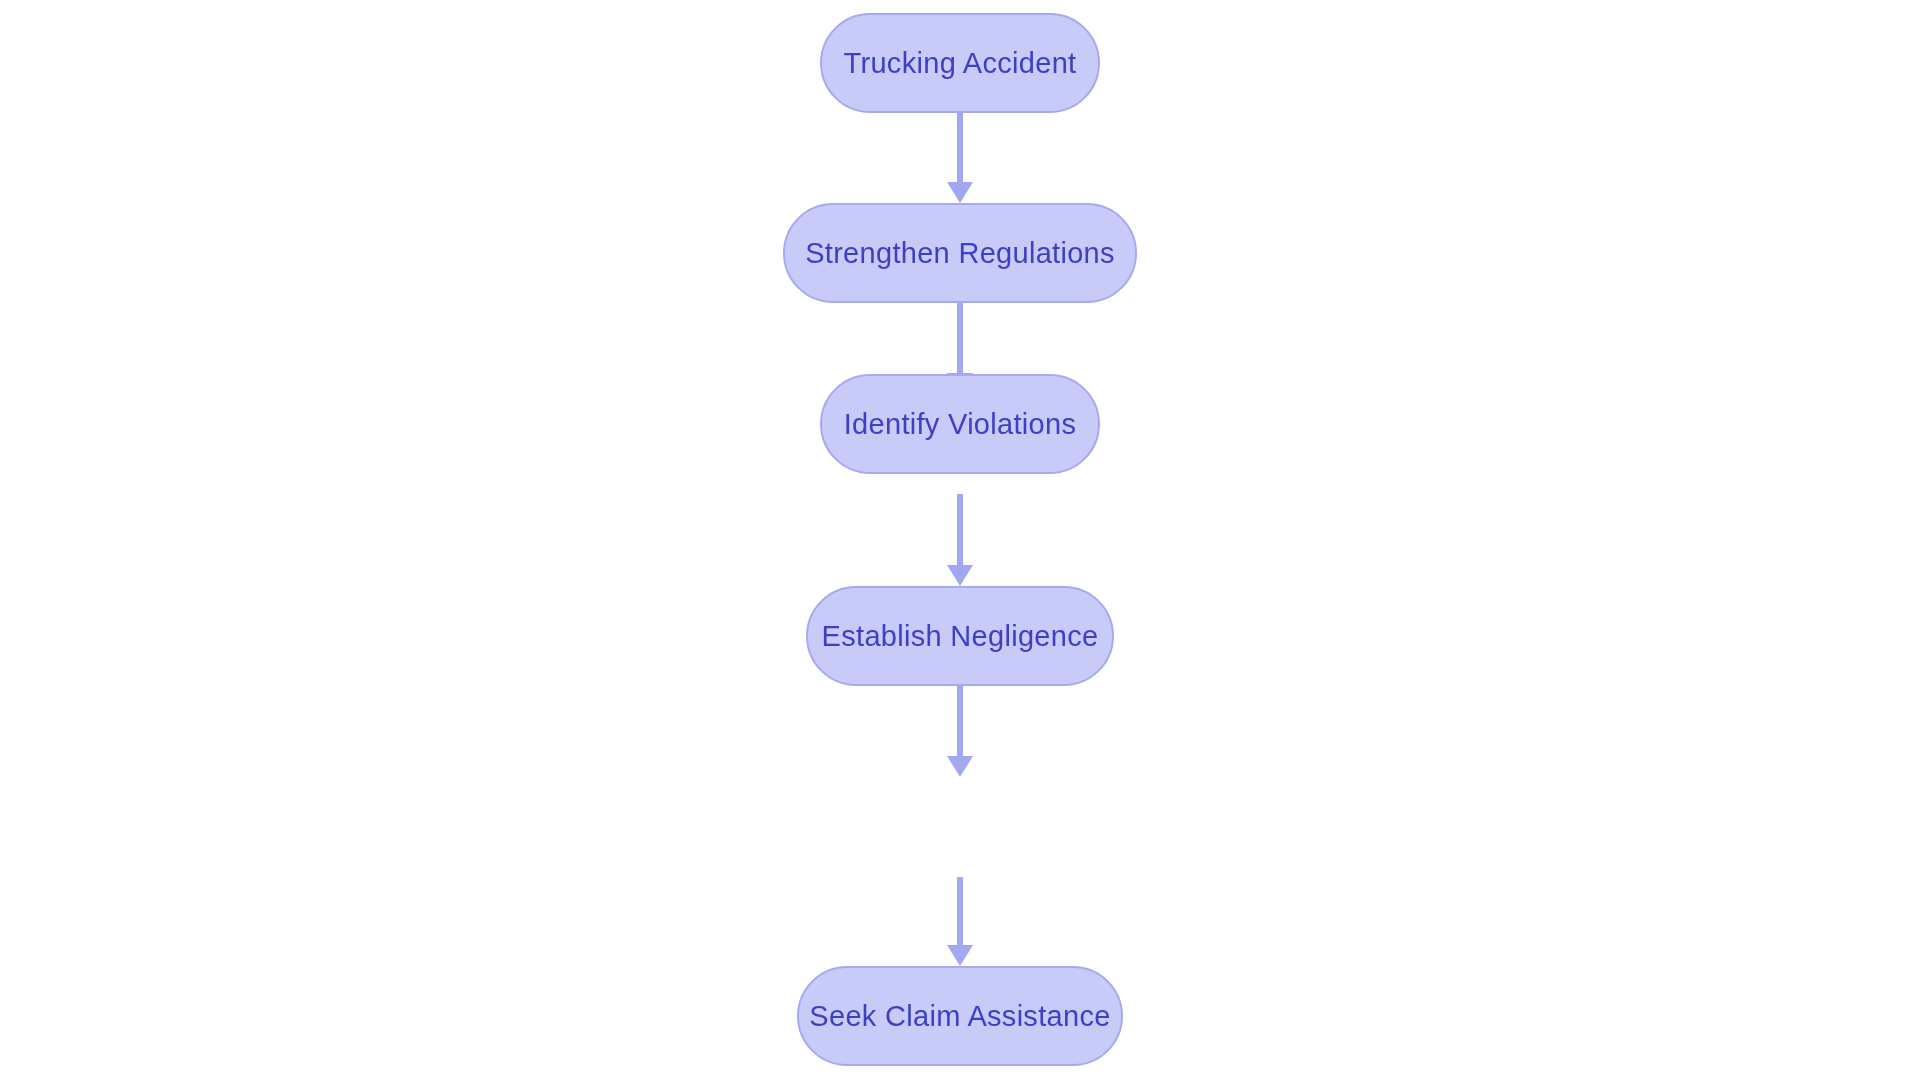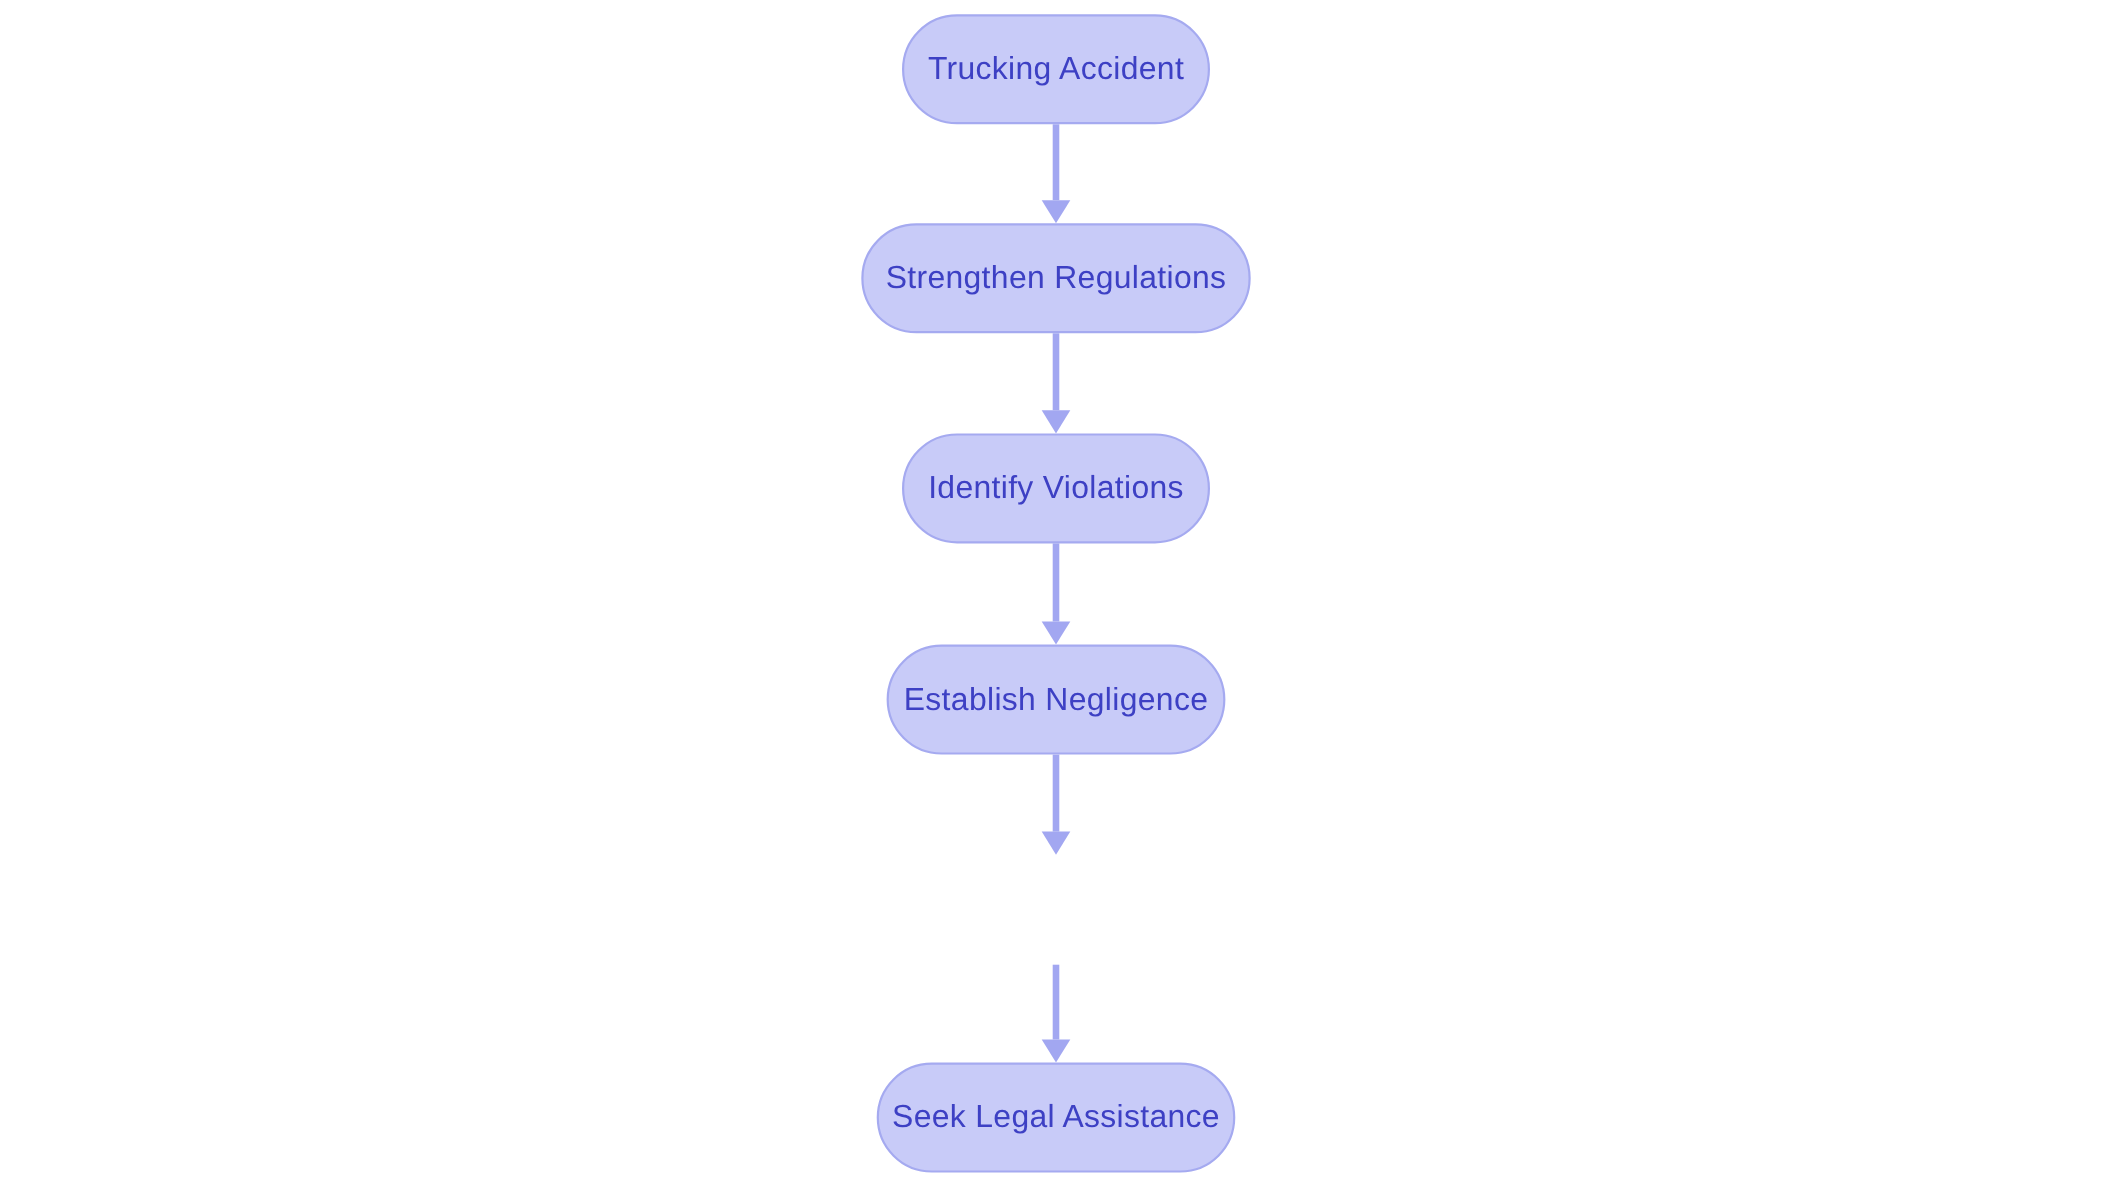--- a/index.html
+++ b/index.html
@@ -79,21 +79,21 @@
 
   <div class="flow-node" style="top:203px; width:354px;">
     <span class="node-label">Strengthen Regulations</span>
   </div>
 
   <div class="flow-arrow" style="top:303px; height:91px;">
     <div class="arrow-stem"></div>
     <div class="arrow-head"></div>
   </div>
 
-  <div class="flow-node" style="top:394px; width:280px;">
+  <div class="flow-node" style="top:374px; width:280px;">
     <span class="node-label">Identify Violations</span>
   </div>
 
   <div class="flow-arrow" style="top:494px; height:92px;">
     <div class="arrow-stem"></div>
     <div class="arrow-head"></div>
   </div>
 
   <div class="flow-node" style="top:586px; width:308px;">
     <span class="node-label">Establish Negligence</span>
@@ -104,16 +104,16 @@
     <div class="arrow-head"></div>
   </div>
 
 
   <div class="flow-arrow" style="top:877px; height:89px;">
     <div class="arrow-stem"></div>
     <div class="arrow-head"></div>
   </div>
 
   <div class="flow-node" style="top:966px; width:326px;">
-    <span class="node-label">Seek Legal Assistance</span>
+    <span class="node-label">Seek Claim Assistance</span>
   </div>
 
 </div>
 
 </body></html>

